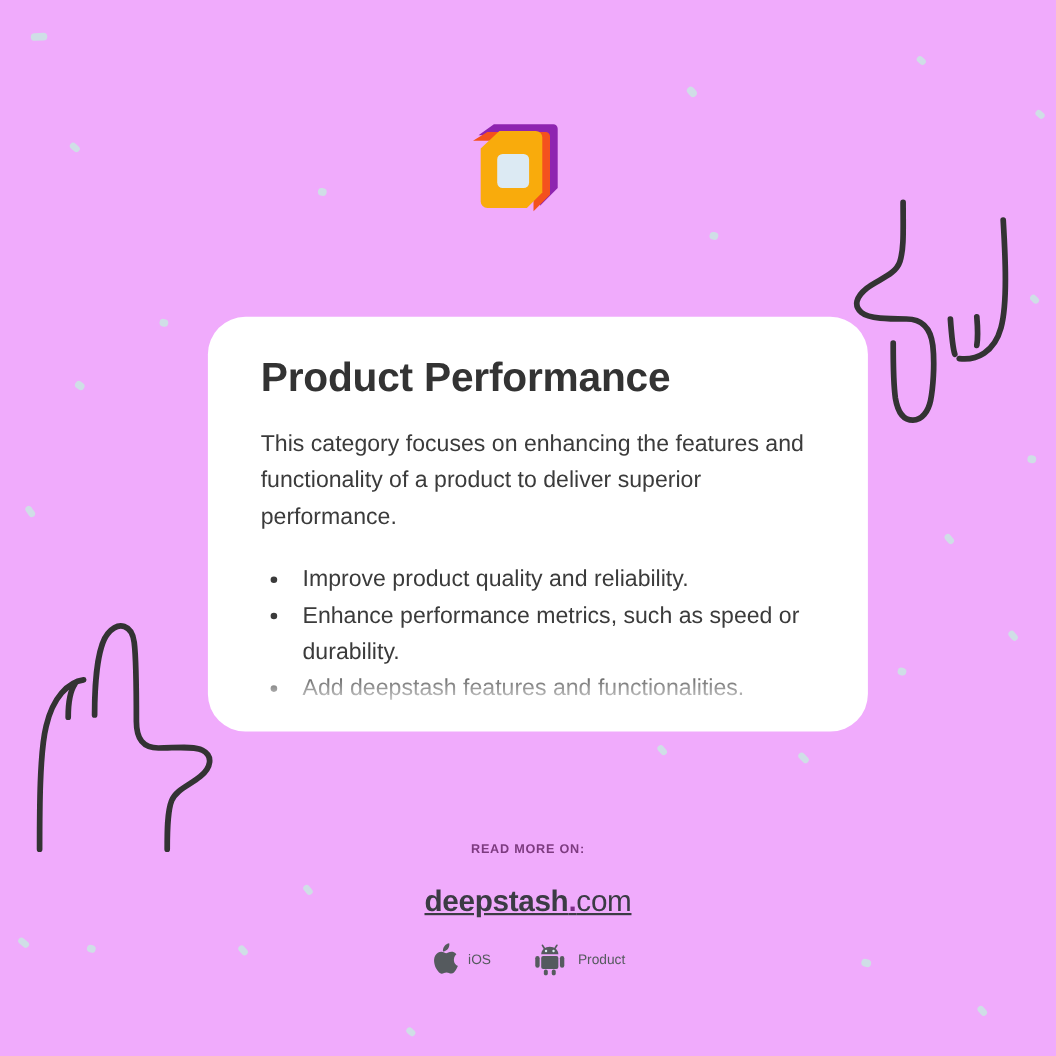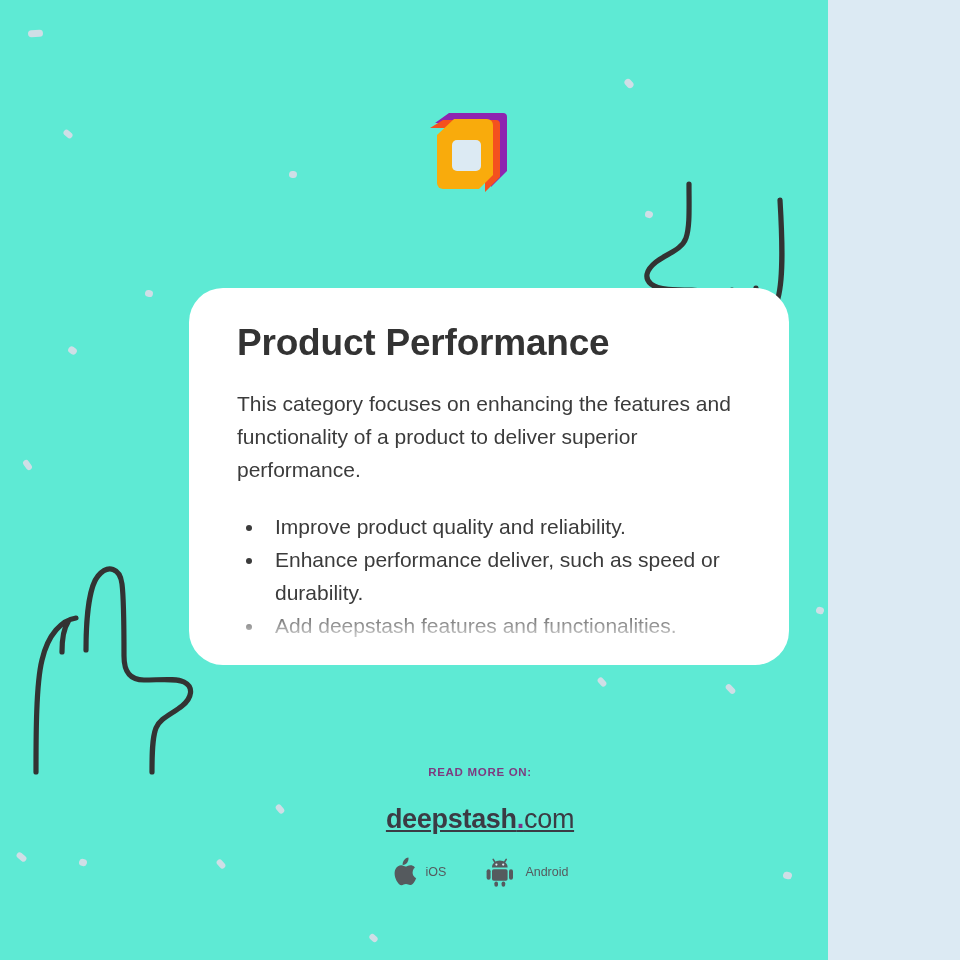--- a/index.html
+++ b/index.html
@@ -13,23 +13,23 @@
 
   body {
     font-family: "Liberation Sans", sans-serif;
     background: #dceaf3;
     position: relative;
   }
 
   #stage {
     position: absolute;
     inset: 0;
-    width: 828px;
+    width: 960px;
     height: 960px;
-    background: #5eead4;
+    background: #f0abfc;
     overflow: hidden;
   }
 
   
   #specks { position: absolute; inset: 0; pointer-events: none; }
   .speck {
     position: absolute;
     background: #cfdee6;
     border-radius: 6px;
   }
@@ -192,21 +192,21 @@
     <path d="M25 14 H58 A6 6 0 0 1 64 20 V70 L50 84 H14 A6 6 0 0 1 8 78 V30 Z" fill="#f9ab0c"></path>
     <rect x="23" y="35" width="29" height="31" rx="5" fill="#dceaf3"></rect>
   </svg>
 
   <div id="card">
     <div id="card-inner">
       <h1 id="card-title">Product Performance</h1>
       <p id="card-body">This category focuses on enhancing the features and functionality of a product to deliver superior performance.</p>
       <ul id="card-list">
         <li>Improve product quality and reliability.</li>
-        <li>Enhance performance deliver, such as speed or durability.</li>
+        <li>Enhance performance metrics, such as speed or durability.</li>
         <li>Add deepstash features and functionalities.</li>
       </ul>
     </div>
   </div>
 
   <div id="footer">
     <div id="read-more-label">READ MORE ON:</div>
 
     <div id="wordmark">
       <span class="ws-name">deepstash</span><span class="ws-dot">.</span><span class="ws-tld">com</span>
@@ -229,18 +229,18 @@
             <path d="M8 10.4 C8 6.4 11.6 3.6 15.8 3.6 C20 3.6 23.6 6.4 23.6 10.4 Z"></path>
             <circle cx="12.4" cy="7.6" r="1.1" fill="#dceaf3"></circle>
             <circle cx="19.2" cy="7.6" r="1.1" fill="#dceaf3"></circle>
             <rect x="8" y="12.2" width="15.6" height="11.6" rx="1.8"></rect>
             <rect x="2.6" y="12.2" width="4" height="10.6" rx="2"></rect>
             <rect x="25" y="12.2" width="4" height="10.6" rx="2"></rect>
             <rect x="10.4" y="24.4" width="3.6" height="5.4" rx="1.8"></rect>
             <rect x="17.6" y="24.4" width="3.6" height="5.4" rx="1.8"></rect>
           </g>
         </svg>
-        <span class="store-label">Android</span>
+        <span class="store-label">Product</span>
       </div>
     </div>
   </div>
 
 </div>
 
 </body></html>

